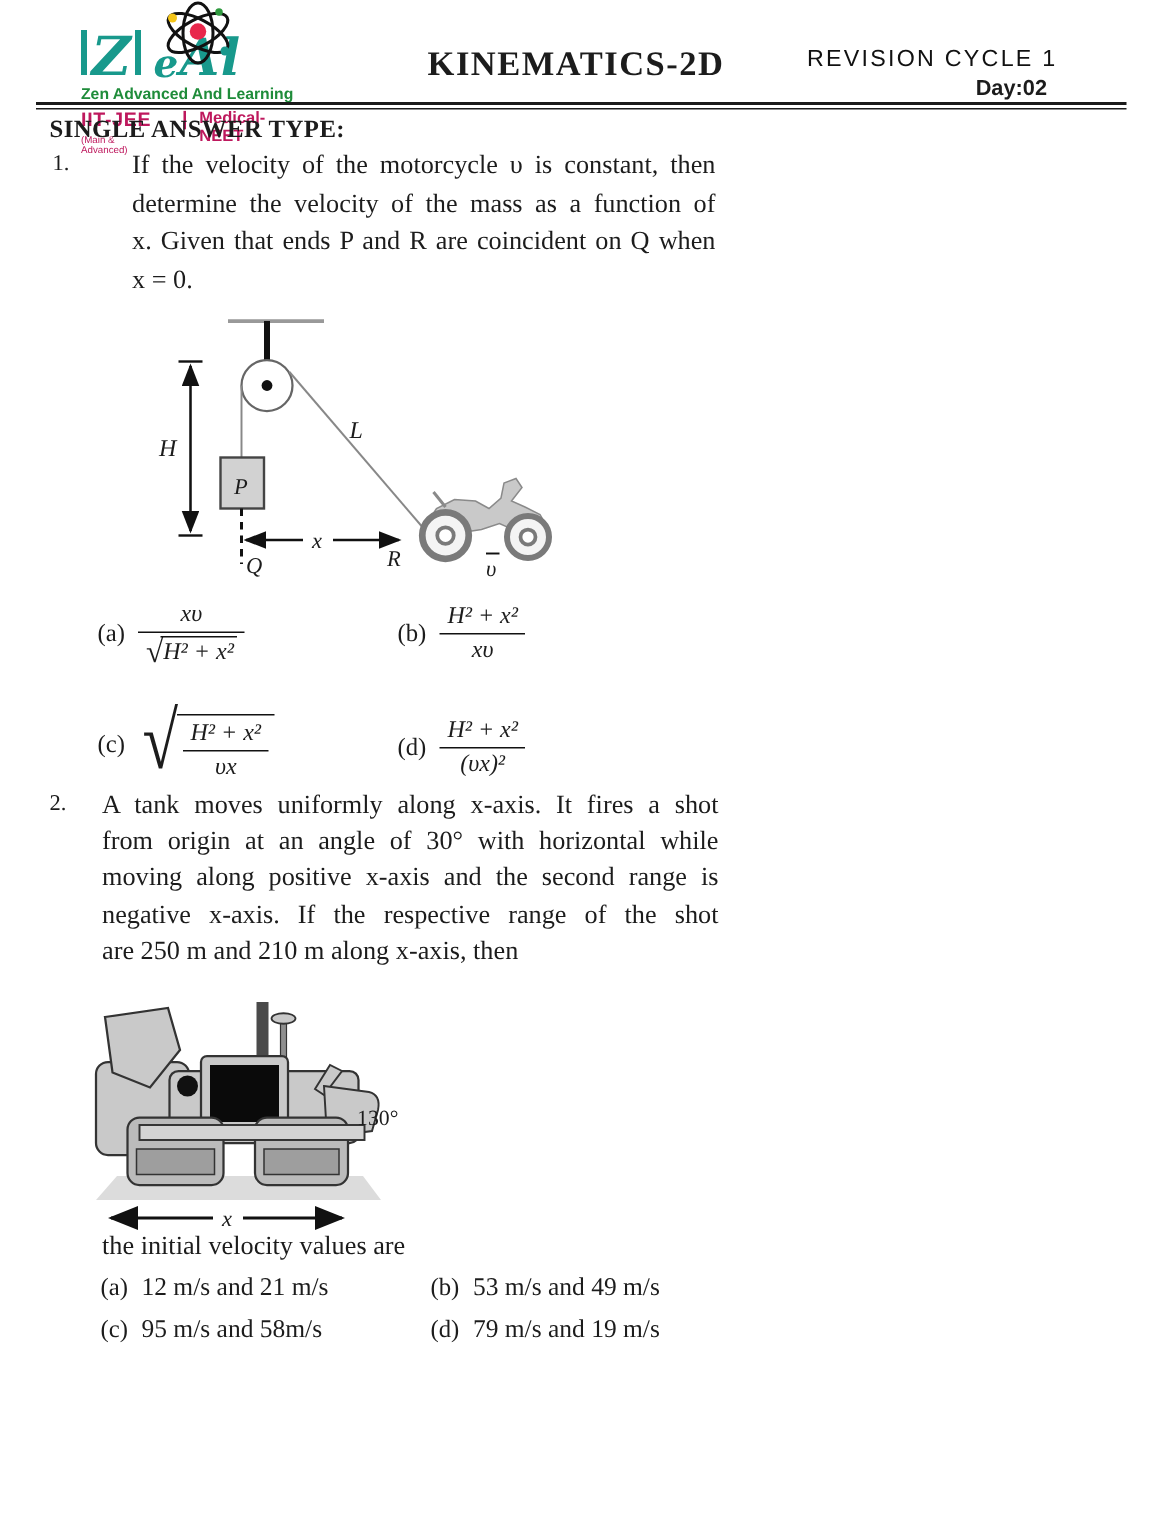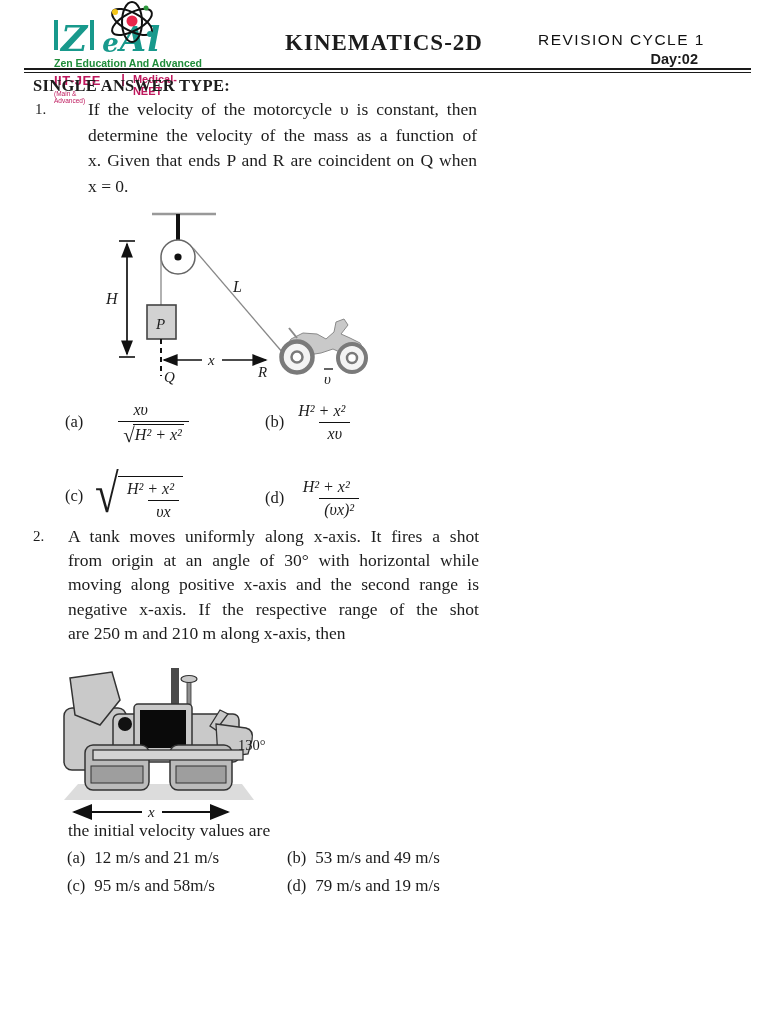--- a/index.html
+++ b/index.html
@@ -46,21 +46,21 @@
   .q1t .line { height:25.5px;margin-left:20px; }
   .q2t .line { height:24.2px; }
   .prompt { position:absolute; font-size:17.5px; }
   
   .opt { position:absolute; display:flex; align-items:center; gap:9px; font-size:17px; }
   .olabel { font-size:16.5px; }
   .otext { font-size:17px; }
   .math { font-style:italic; font-size:16px; }
   .frac { display:inline-block; vertical-align:middle; text-align:center; }
   .frac .num { display:block; padding:0 5px 2px; }
-  .frac .den { display:block; border-top:1.4px solid #111; padding:2px 5px 0;margin-left:26px; }
+  .frac .den { display:block; border-top:1.4px solid #111; padding:2px 5px 0; }
   .radsign { font-style:normal; display:inline-block; font-size:21px;
              line-height:0; vertical-align:-2px; margin-right:-2px; }
   .vinc { display:inline-block; border-top:1.4px solid #111; padding:1px 2px 0; }
   .bigroot { display:inline-flex; align-items:stretch; }
   .radsign-big { font-style:normal; font-size:54px; font-weight:200; line-height:46px;
                  display:inline-block; margin-right:-4px; transform:scaleX(.8); }
   .vinc-big { display:inline-block; border-top:1.7px solid #111; padding:3px 4px 0; margin-top:5px; }
   
   .diagram { position:absolute; }
   svg text { font-family:"Liberation Serif", serif; fill:#1c1c1c; }
@@ -83,21 +83,21 @@
           <ellipse cx="26" cy="22" rx="22" ry="9" fill="none" stroke="#111" stroke-width="2" transform="rotate(-28 26 22)"></ellipse>
           <ellipse cx="26" cy="22" rx="22" ry="9" fill="none" stroke="#111" stroke-width="2" transform="rotate(28 26 22)"></ellipse>
           <ellipse cx="26" cy="22" rx="10" ry="20" fill="none" stroke="#111" stroke-width="2"></ellipse>
           <circle cx="26" cy="21" r="5.5" fill="#e8274b"></circle>
           <circle cx="9" cy="12" r="3" fill="#f4c518"></circle>
           <circle cx="44" cy="34" r="3" fill="#18998c"></circle>
           <circle cx="40" cy="8" r="2.5" fill="#2f9a3f"></circle>
         </svg>
       </span>
     </div>
-    <div class="tagline">Zen Education And Advanced</div>
+    <div class="tagline">Zen Advanced And Learning</div>
     <div class="programs">
       <span>
         <span class="prog-left">IIT-JEE</span>
         <span class="prog-sub">(Main &amp; Advanced)</span>
       </span>
       <span class="prog-div">|</span>
       <span class="prog-right">Medical-NEET</span>
     </div>
   </div>
 

